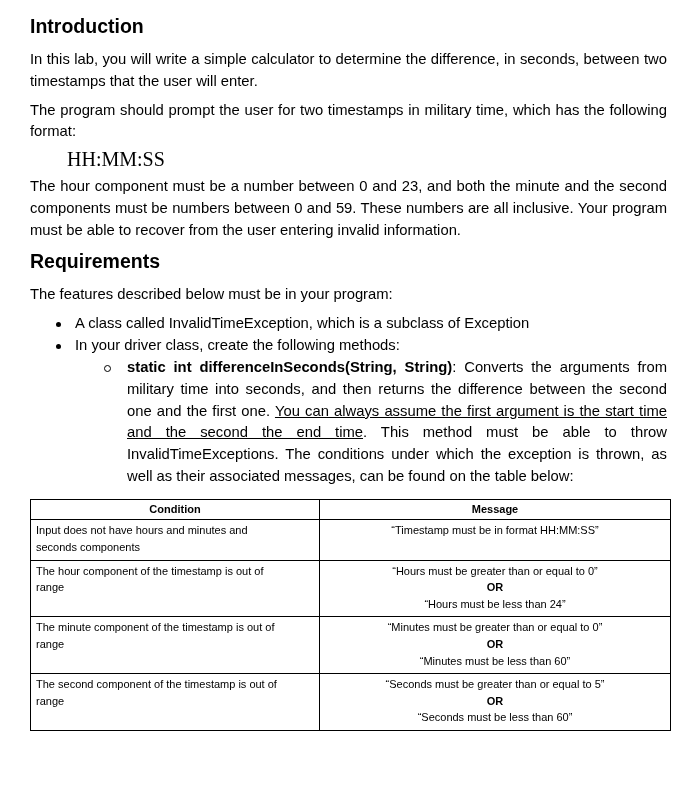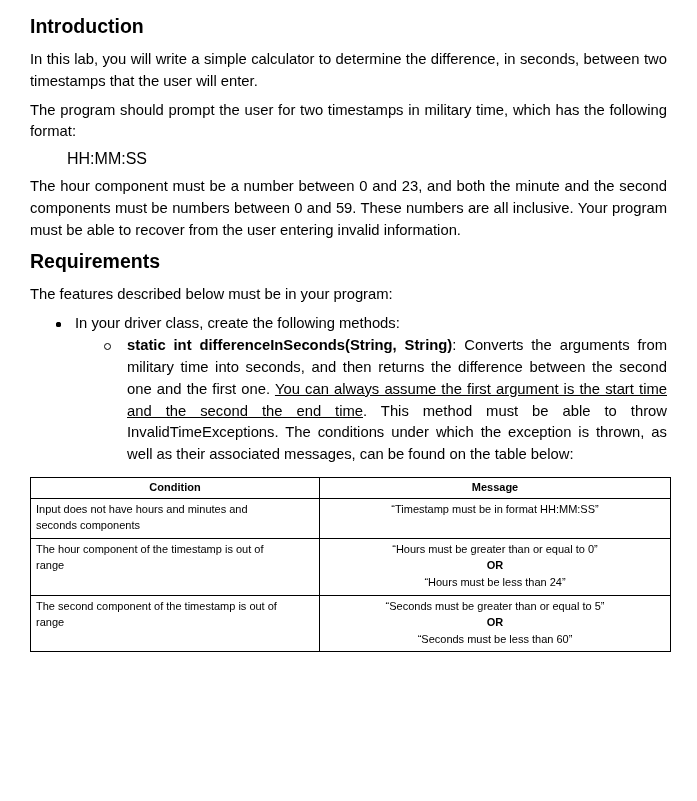--- a/index.html
+++ b/index.html
@@ -16,22 +16,22 @@
     margin:0 0 11px 0;
   }
   h1.req{margin-top:0;}
 
   p{
     font-size:14.8px;line-height:21.8px;
     text-align:justify;margin:0 0 7px 0;
   }
 
   .code{
-    font-family:Liberation Sans, sans-serif;
-    font-size:16px;line-height:16px;
+    font-family:Liberation Serif, serif;
+    font-size:20px;line-height:16px;
     margin:8px 0 9px 37px;
   }
 
   .list{font-size:14.8px;line-height:21.8px;margin:8px 0 0 0;}
   .bullet{position:relative;padding-left:45px;text-align:justify;}
   .sub{position:relative;padding-left:97px;text-align:justify;}
   .marker-dot{
     position:absolute;left:26px;top:9px;width:5px;height:5px;
     background:#000;border-radius:50%;
   }
@@ -75,20 +75,21 @@
   <p>The hour component must be a number between 0 and 23, and both the minute and the second components must be numbers between 0 and 59. These numbers are all inclusive. Your program must be able to recover from the user entering invalid information.</p>
 
   <h1 class="req">Requirements</h1>
 
   <p>The features described below must be in your program:</p>
 
   <div class="list">
 
     <div class="bullet">
       <span class="marker-dot"></span>
+      <span>A class called InvalidTimeException, which is a subclass of Exception</span>
     </div>
 
 
     <div class="bullet">
       <span class="marker-dot"></span>
       <span>In your driver class, create the following methods:</span>
     </div>
 
     <div class="sub">
       <span class="marker-circle"></span>
@@ -115,20 +116,28 @@
     </tr>
     <tr>
       <td class="cond">The hour component of the timestamp is out of range</td>
       <td class="msg">
         <div>“Hours must be greater than or equal to 0”</div>
         <div class="or">OR</div>
         <div>“Hours must be less than 24”</div>
       </td>
     </tr>
     <tr>
+      <td class="cond">The minute component of the timestamp is out of range</td>
+      <td class="msg">
+        <div>“Minutes must be greater than or equal to 0”</div>
+        <div class="or">OR</div>
+        <div>“Minutes must be less than 60”</div>
+      </td>
+    </tr>
+    <tr>
       <td class="cond">The second component of the timestamp is out of range</td>
       <td class="msg">
         <div>“Seconds must be greater than or equal to 5”</div>
         <div class="or">OR</div>
         <div>“Seconds must be less than 60”</div>
       </td>
     </tr>
   </tbody>
     </table>
 

